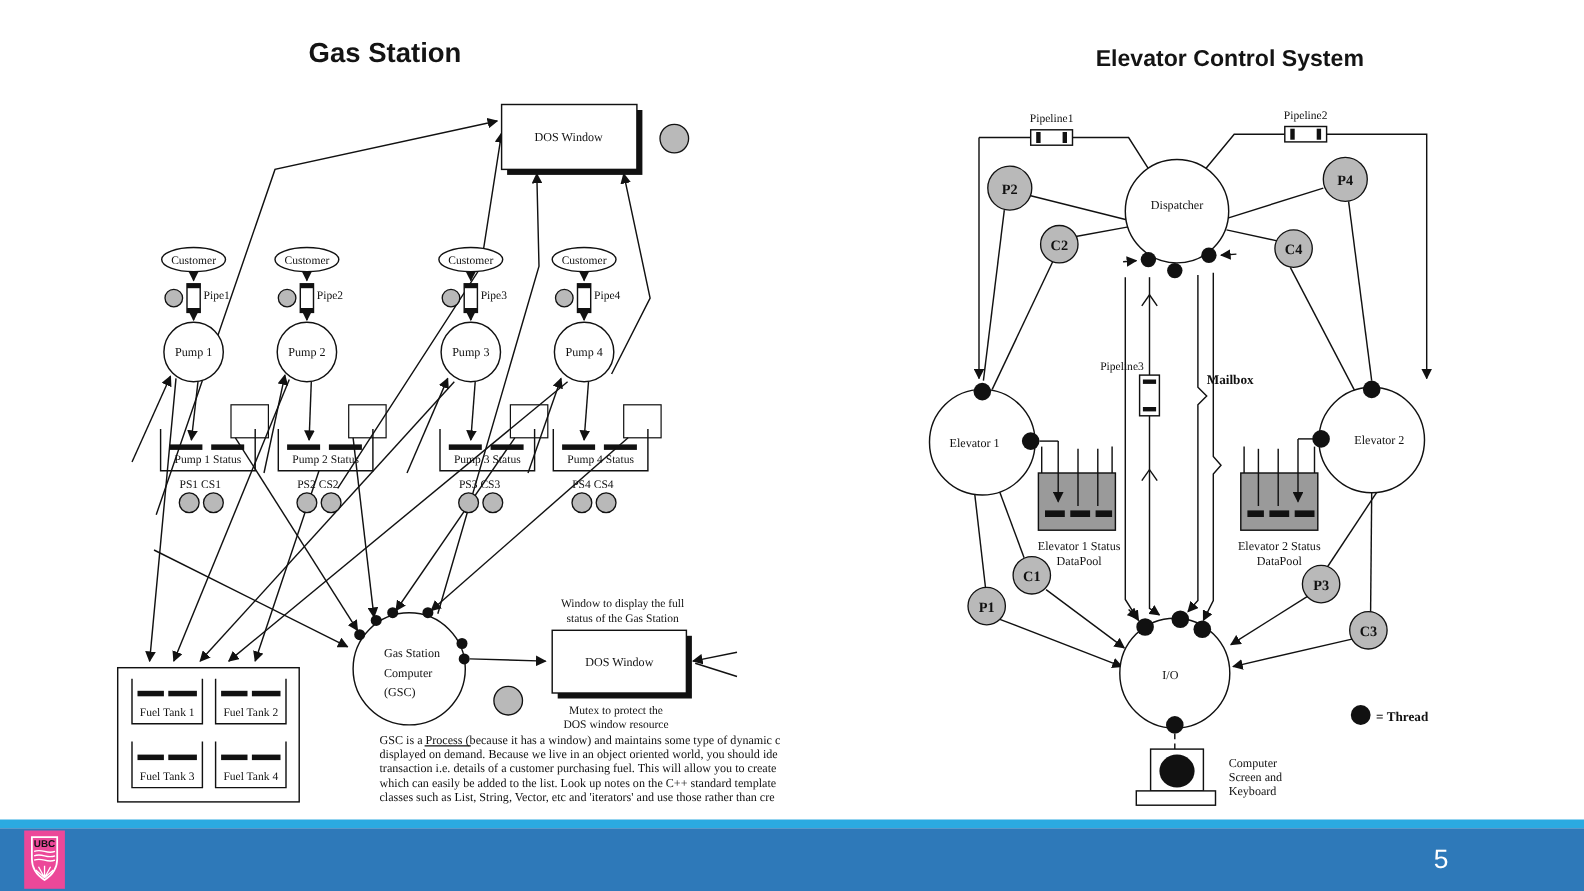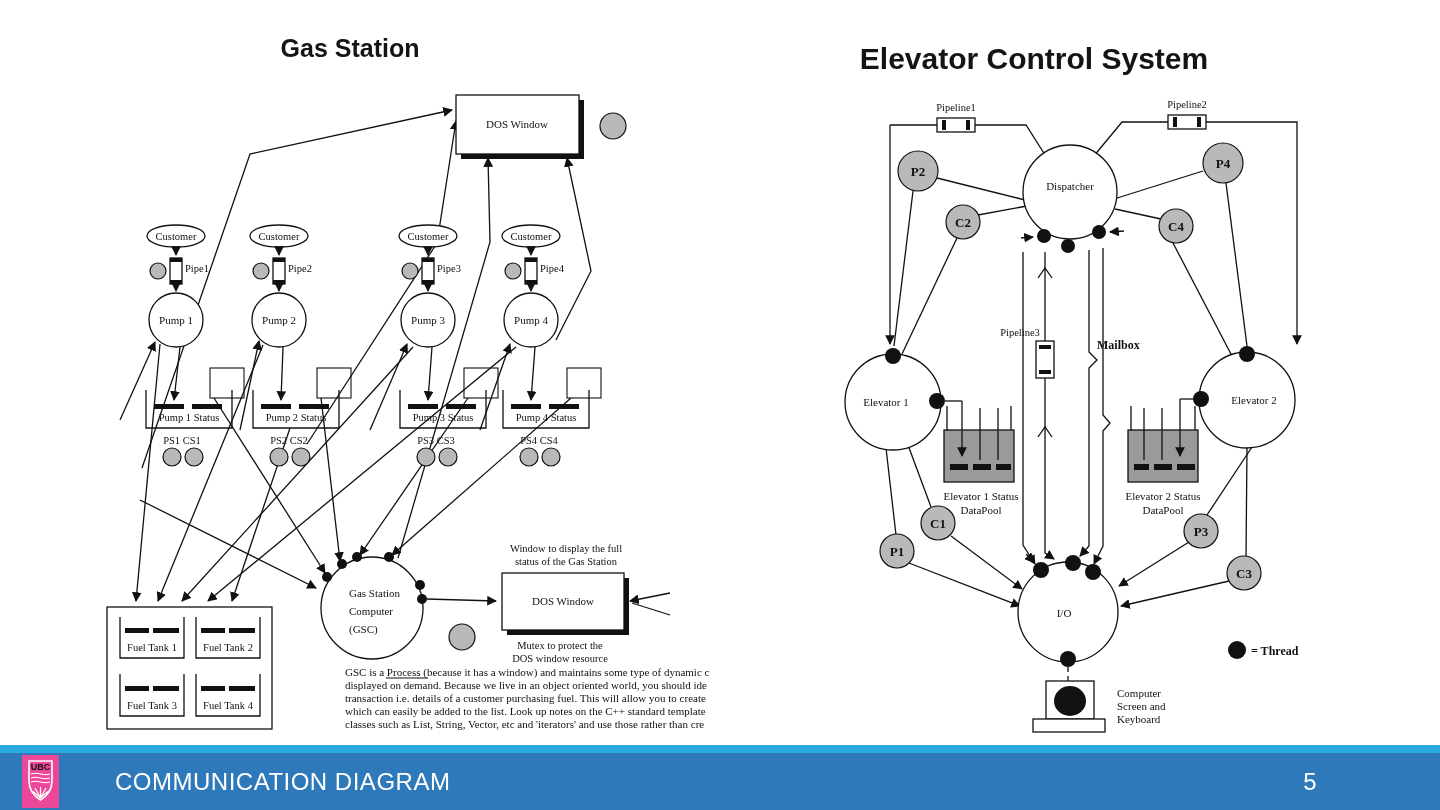--- a/index.html
+++ b/index.html
@@ -1,20 +1,20 @@
 <!DOCTYPE html>
 <html><head>
 <meta charset="utf-8">
 <style>
   * { margin:0; padding:0; box-sizing:border-box; }
   body { width:1440px; height:810px; background:#ffffff; font-family:"Liberation Sans", sans-serif; overflow:hidden; }
   .slide { position:relative; width:1440px; height:666px; background:#fff; }
   .slide-title { position:absolute; font-weight:bold; color:#141414; text-align:center; font-family:"Liberation Sans", sans-serif; }
   #gas-title { left:230px; top:34px; width:240px; font-size:25px; }
-  #elev-title { left:854px; top:42px; width:360px; font-size:30px; }
+  #elev-title { left:938px; top:42px; width:360px; font-size:21px; }
   svg text { font-family:"Liberation Serif","DejaVu Serif",serif; font-size:11px; fill:#111; }
   svg text.small { font-size:10.5px; }
   svg text.node { font-weight:bold; font-size:13px; }
   svg text.bold12 { font-weight:bold; font-size:12px; }
   .ln { fill:none; stroke:#111; stroke-width:1.3; }
   .thin { fill:none; stroke:#111; stroke-width:1.1; }
   .box { fill:#fff; stroke:#111; stroke-width:1.3; }
   .gray { fill:#b9b9b9; stroke:#111; stroke-width:1.2; }
   .blk { fill:#111; }
   .footer-strip { position:absolute; left:0; top:745px; width:1440px; height:8px; background:#2BAAE1; }
@@ -376,16 +376,15 @@
   <div class="ubc-logo">
     <svg width="37" height="53" viewBox="0 0 37 53">
       <path d="M7,6 L30,6 L30,26 Q30,38 18.5,45 Q7,38 7,26 Z" fill="none" stroke="#fff" stroke-width="1.6"></path>
       <text x="18.5" y="15" text-anchor="middle" fill="#fff" style="font-size:9px; font-weight:bold; font-family:'Liberation Sans',sans-serif;">UBC</text>
       <path d="M9,19 Q13,17.5 18.5,19 Q24,20.5 28,19" fill="none" stroke="#fff" stroke-width="1.2"></path>
       <path d="M9,23 Q13,21.5 18.5,23 Q24,24.5 28,23" fill="none" stroke="#fff" stroke-width="1.2"></path>
       <path d="M9,27 Q13,25.5 18.5,27 Q24,28.5 28,27" fill="none" stroke="#fff" stroke-width="1.2"></path>
       <path d="M18.5,43 L18.5,32 M18.5,43 L13,33 M18.5,43 L24,33 M18.5,43 L10.5,36 M18.5,43 L26.5,36" stroke="#fff" stroke-width="1.2"></path>
     </svg>
   </div>
-  <div class="footer-title">COMMUNICATION DIAGRAM</div>
   <div class="footer-page">5</div>
 
 </div>
 
 </body></html>

